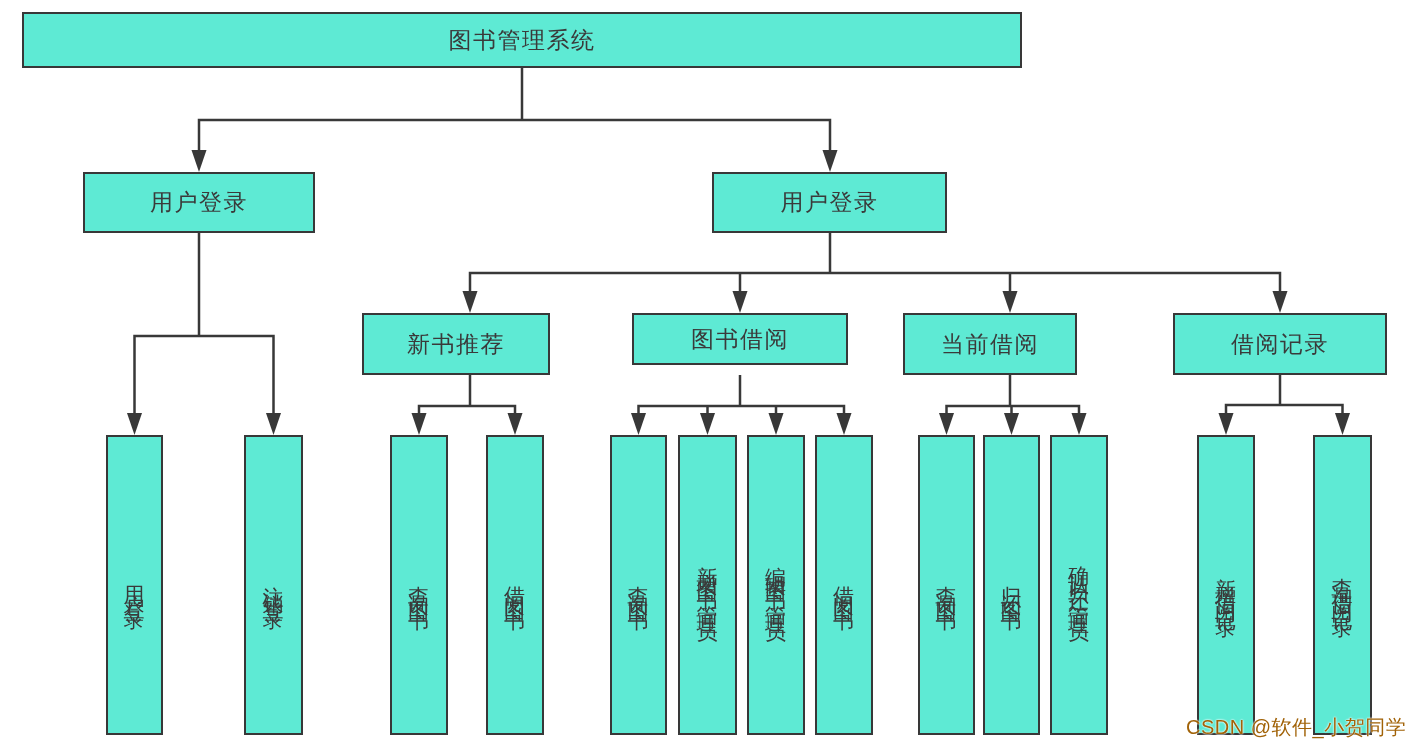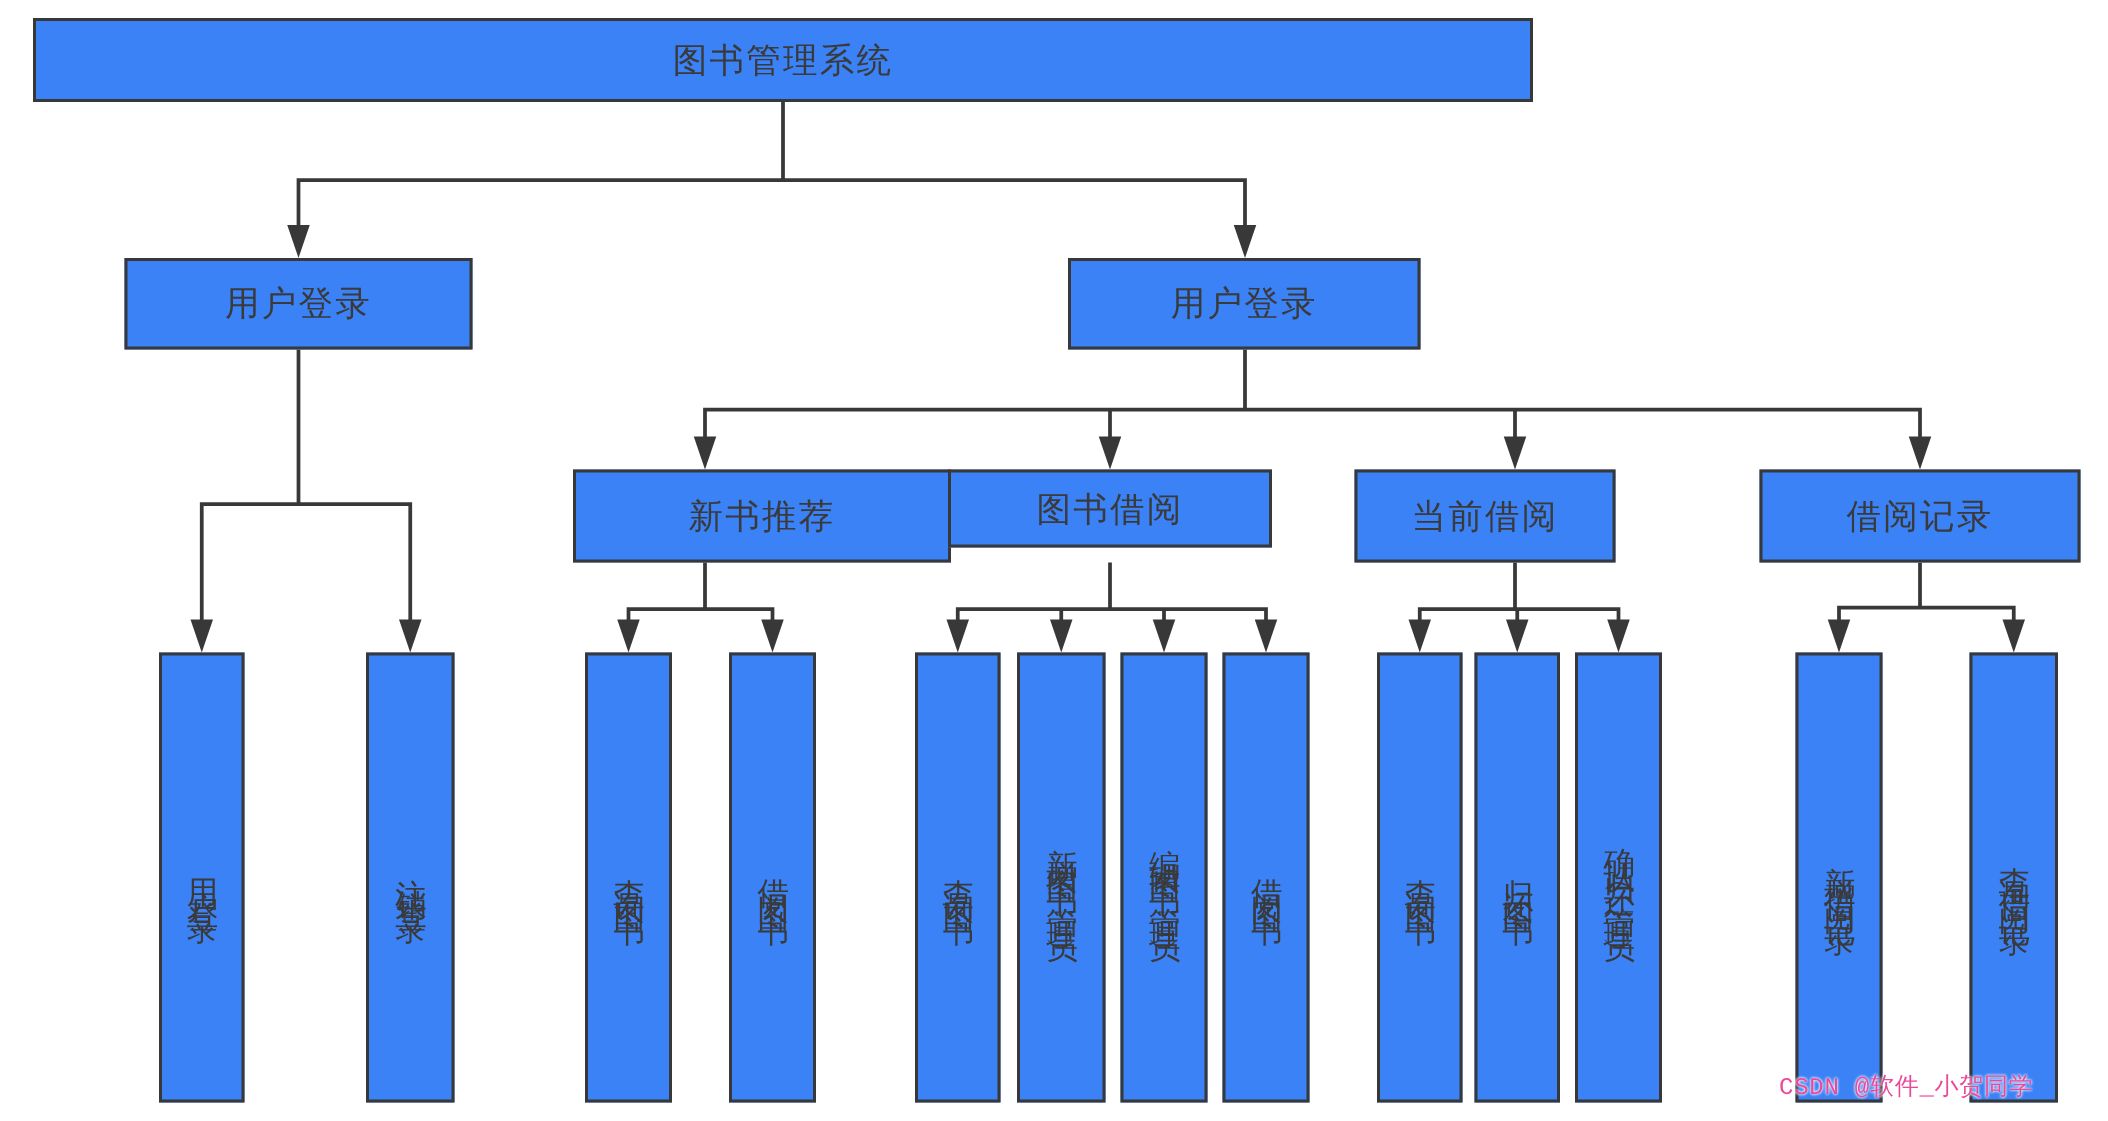--- a/index.html
+++ b/index.html
@@ -7,21 +7,21 @@
     position:relative;
     width:1405px;height:747px;
     background:#ffffff;
     font-family:"Liberation Sans","DejaVu Sans",sans-serif;
     overflow:hidden;
   }
   #wires{position:absolute;left:0;top:0;z-index:1;}
   .node{
     position:absolute;
     box-sizing:border-box;
-    background:#3b82f6;
+    background:#5eead4;
     border:2.5px solid #383838;
     display:flex;
     align-items:center;
     justify-content:center;
     color:#3a3a3a;
     z-index:2;
   }
   .node.h span{
     font-size:23px;
     letter-spacing:1.5px;
@@ -31,26 +31,25 @@
     writing-mode:vertical-rl;
     text-orientation:mixed;
     font-size:21px;
     line-height:1;
     letter-spacing:8px;
   }
   #watermark{
     position:absolute;
     left:1186px;top:714px;
     z-index:3;
-    font-size:16px;
-    color:#ec4899;
+    font-size:20px;
+    color:#a16207;
     letter-spacing:0.5px;
     white-space:nowrap;
     text-shadow:0 0 2px #ffffff,0 0 2px #ffffff;
-    font-family:Liberation Mono, monospace;
   }
 </style>
 </head>
 <body>
 
 <div id="canvas">
 
   <svg id="wires" width="1405" height="747" viewBox="0 0 1405 747">
     <g stroke="#383838" stroke-width="2.5" fill="none">
 
@@ -102,21 +101,21 @@
     <span>图书管理系统</span>
   </div>
 
   <div class="node h" style="left:83px;top:172px;width:232px;height:61px">
     <span>用户登录</span>
   </div>
   <div class="node h" style="left:712px;top:172px;width:235px;height:61px">
     <span>用户登录</span>
   </div>
 
-  <div class="node h" style="left:382px;top:313px;width:252px;height:62px">
+  <div class="node h" style="left:362px;top:313px;width:188px;height:62px">
     <span>新书推荐</span>
   </div>
   <div class="node h" style="left:632px;top:313px;width:216px;height:52px">
     <span>图书借阅</span>
   </div>
   <div class="node h" style="left:903px;top:313px;width:174px;height:62px">
     <span>当前借阅</span>
   </div>
   <div class="node h" style="left:1173px;top:313px;width:214px;height:62px">
     <span>借阅记录</span>

